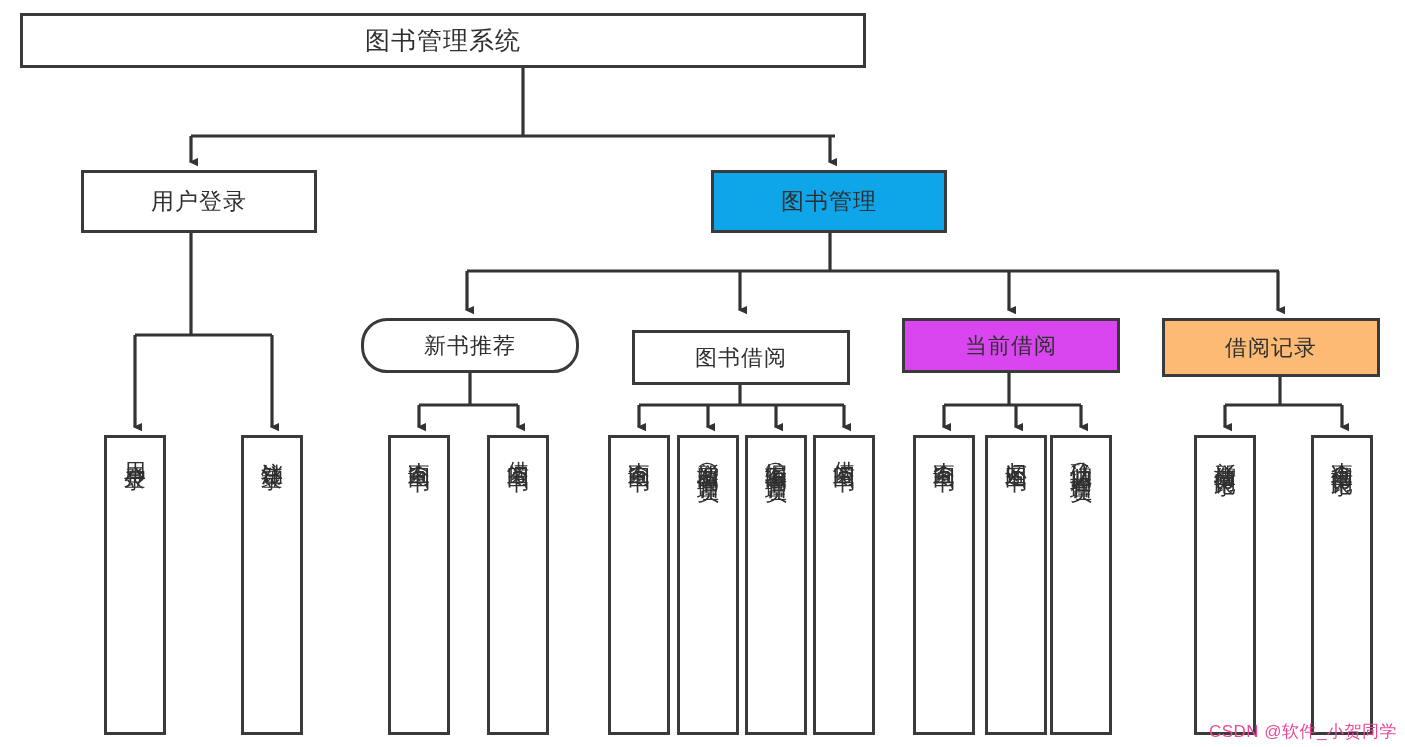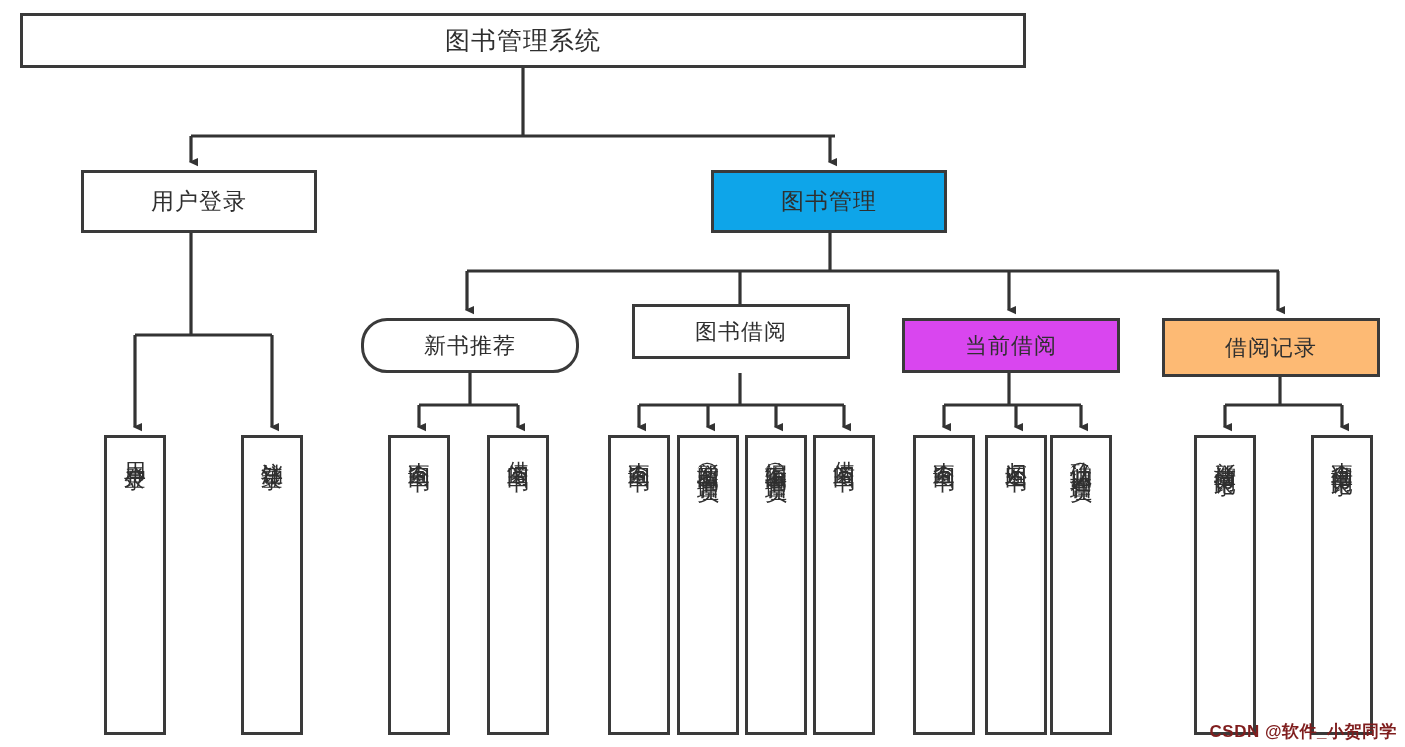--- a/index.html
+++ b/index.html
@@ -123,35 +123,35 @@
       <path d="M1016,405 L1016,427" marker-end="url(#arrowhead)"></path>
       <path d="M1081,405 L1081,427" marker-end="url(#arrowhead)"></path>
 
       <path d="M1280,373 L1280,405"></path>
       <path d="M1225,405 L1342,405"></path>
       <path d="M1225,405 L1225,427" marker-end="url(#arrowhead)"></path>
       <path d="M1342,405 L1342,427" marker-end="url(#arrowhead)"></path>
     </g>
   </svg>
 
-  <div class="node root" style="left: 20px; top: 13px; width: 1006px; height: 55px; border-color: rgb(58, 58, 58); color: rgb(47, 47, 47); background: rgb(255, 255, 255);">
+  <div class="node root" style="left: 20px; top: 13px; width: 846px; height: 55px; border-color: rgb(58, 58, 58); color: rgb(47, 47, 47); background: rgb(255, 255, 255);">
     <span class="htext">图书管理系统</span>
   </div>
 
   <div class="node level1" style="left: 81px; top: 170px; width: 236px; height: 63px; border-color: rgb(58, 58, 58); color: rgb(47, 47, 47); background: rgb(255, 255, 255);">
     <span class="htext">用户登录</span>
   </div>
   <div class="node level1" style="left: 711px; top: 170px; width: 236px; height: 63px; border-color: rgb(58, 58, 58); color: rgb(47, 47, 47); background: #0ea5e9;">
     <span class="htext">图书管理</span>
   </div>
 
   <div class="node level2" style="left: 361px; top: 318px; width: 218px; height: 55px; border-color: rgb(58, 58, 58); color: rgb(47, 47, 47); background: rgb(255, 255, 255); border-radius: 26px;">
     <span class="htext">新书推荐</span>
   </div>
-  <div class="node level2" style="left: 632px; top: 304px; width: 218px; height: 55px; border-color: rgb(58, 58, 58); color: rgb(47, 47, 47); background: rgb(255, 255, 255);">
+  <div class="node level2" style="left: 632px; top: 330px; width: 218px; height: 55px; border-color: rgb(58, 58, 58); color: rgb(47, 47, 47); background: rgb(255, 255, 255);">
     <span class="htext">图书借阅</span>
   </div>
   <div class="node level2" style="left: 902px; top: 318px; width: 218px; height: 55px; border-color: rgb(58, 58, 58); color: rgb(47, 47, 47); background: #d946ef;">
     <span class="htext">当前借阅</span>
   </div>
   <div class="node level2" style="left: 1162px; top: 318px; width: 218px; height: 59px; border-color: rgb(58, 58, 58); color: rgb(47, 47, 47); background: #fdba74;">
     <span class="htext">借阅记录</span>
   </div>
 
   <div class="node leaf" style="left: 104px; top: 435px; width: 62px; height: 300px; border-color: rgb(58, 58, 58); color: rgb(47, 47, 47); background: rgb(255, 255, 255);">
@@ -187,14 +187,14 @@
   <div class="node leaf" style="left: 1050px; top: 435px; width: 62px; height: 300px; border-color: rgb(58, 58, 58); color: rgb(47, 47, 47); background: rgb(255, 255, 255);">
     <span class="vtext">确认归还（管理员）</span>
   </div>
   <div class="node leaf" style="left: 1194px; top: 435px; width: 62px; height: 300px; border-color: rgb(58, 58, 58); color: rgb(47, 47, 47); background: rgb(255, 255, 255);">
     <span class="vtext">新增借阅记录</span>
   </div>
   <div class="node leaf" style="left: 1311px; top: 435px; width: 62px; height: 300px; border-color: rgb(58, 58, 58); color: rgb(47, 47, 47); background: rgb(255, 255, 255);">
     <span class="vtext">查询借阅记录</span>
   </div>
 
-  <div id="watermark" style="color: #7f1d1d; font-weight: bold;">CSDN @软件_小贺同学</div>
+  <div id="watermark" style="color: #ec4899;">CSDN @软件_小贺同学</div>
 </div>
 
 </body></html>

